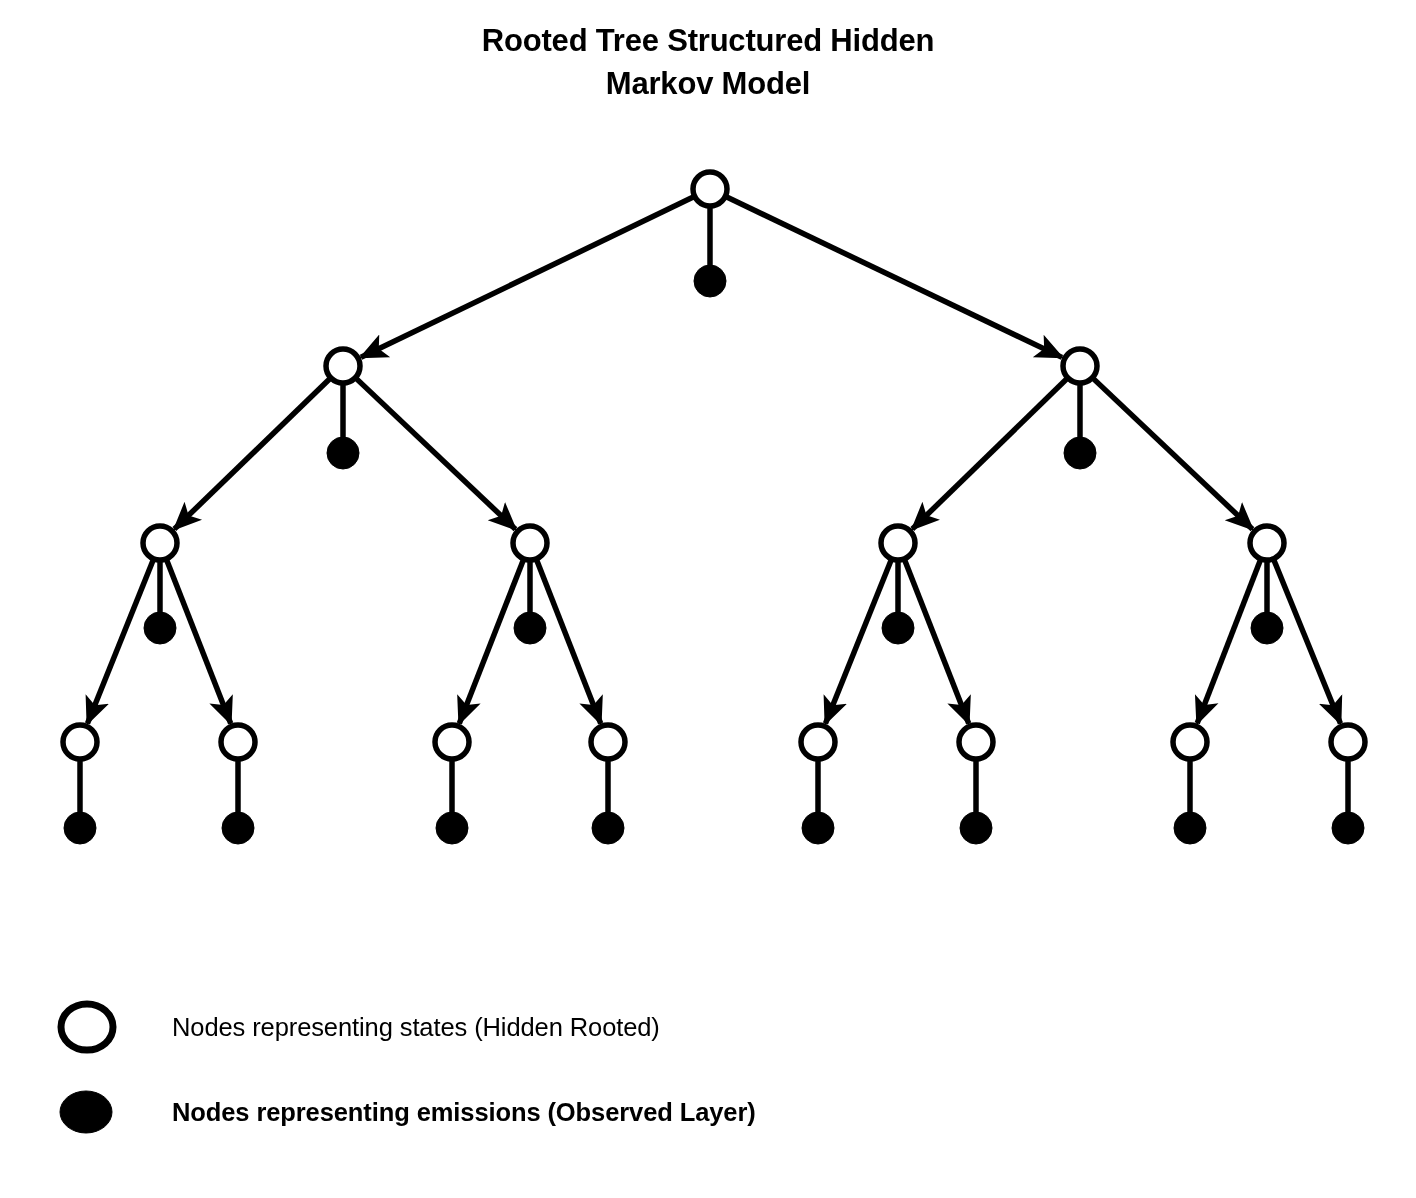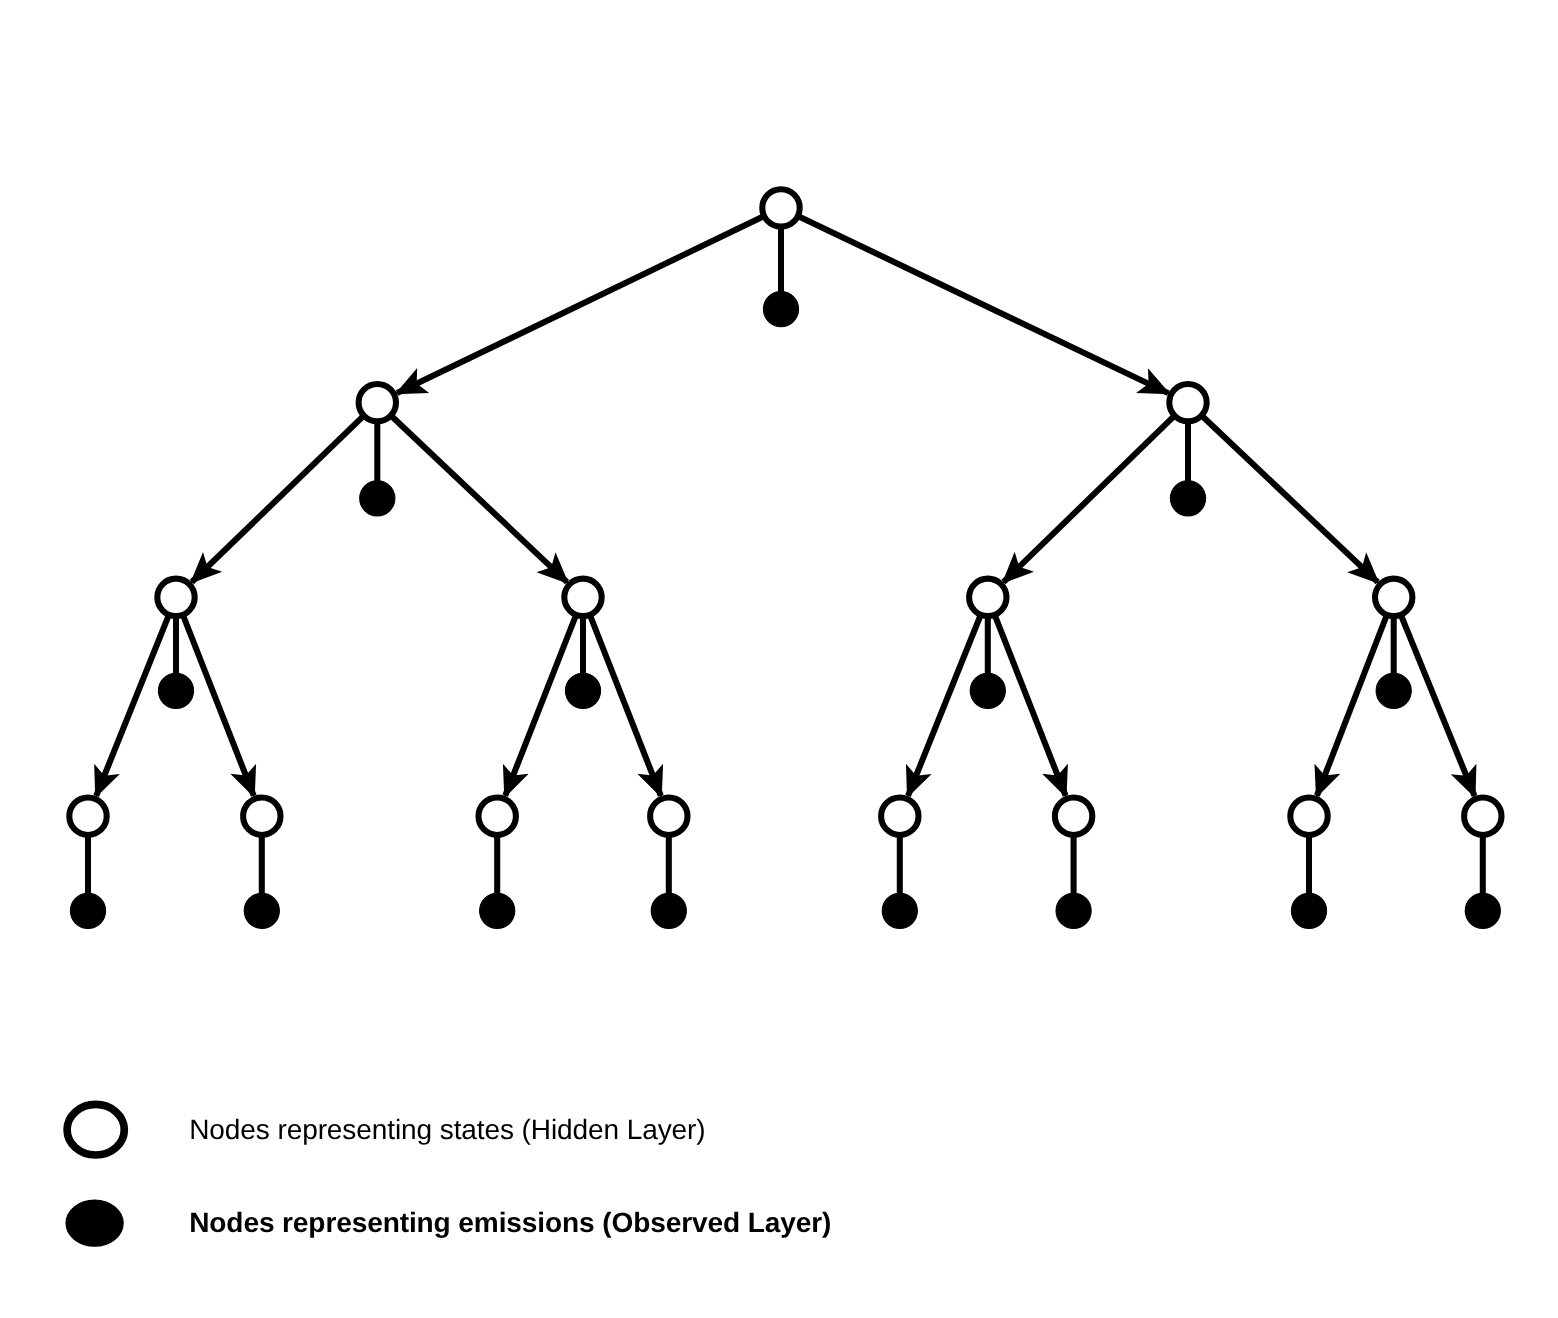--- a/index.html
+++ b/index.html
@@ -44,20 +44,22 @@
     font-size: 25.5px;
     font-weight: normal;
     letter-spacing: -0.1px;
   }
 </style>
 </head>
 <body>
 
 <div id="figure-root">
 
+  <div id="diagram-title">Rooted Tree Structured Hidden
+Markov Model</div>
 
   <svg id="tree-canvas" viewBox="0 0 1416 1198" xmlns="http://www.w3.org/2000/svg">
 
     <defs>
       <marker id="arrowhead" viewBox="0 0 10 10" refX="9.2" refY="5" markerWidth="5.2" markerHeight="5.2" orient="auto-start-reverse" markerUnits="strokeWidth">
         <path d="M 0 0.6 L 10 5 L 0 9.4 L 2.3 5 Z" fill="#000000"></path>
       </marker>
     </defs>
 
     <g id="emission-edges-group">
@@ -131,17 +133,17 @@
   </svg>
 
   <svg id="legend-canvas" style="position:absolute;left:0;top:0;width:1416px;height:1198px;" viewBox="0 0 1416 1198" xmlns="http://www.w3.org/2000/svg">
     <g id="legend-group">
         <ellipse cx="87" cy="1027" rx="26" ry="23" fill="#ffffff" stroke="#000000" stroke-width="7"></ellipse>
         <ellipse cx="86" cy="1112" rx="26" ry="21" fill="#000000" stroke="#000000" stroke-width="1"></ellipse>
       </g>
   </svg>
 
   <div id="legend-text-layer">
-    <div class="legend-label" style="position:absolute;left:172px;top:1013px;">Nodes representing states (Hidden Layer)</div>
+    <div class="legend-label" style="position:absolute;left:172px;top:1013px;">Nodes representing states (Hidden Rooted)</div>
     <div class="legend-label" style="position:absolute;left:172px;top:1098px;font-weight:bold;">Nodes representing emissions (Observed Layer)</div>
   </div>
 
 </div>
 
 </body></html>

